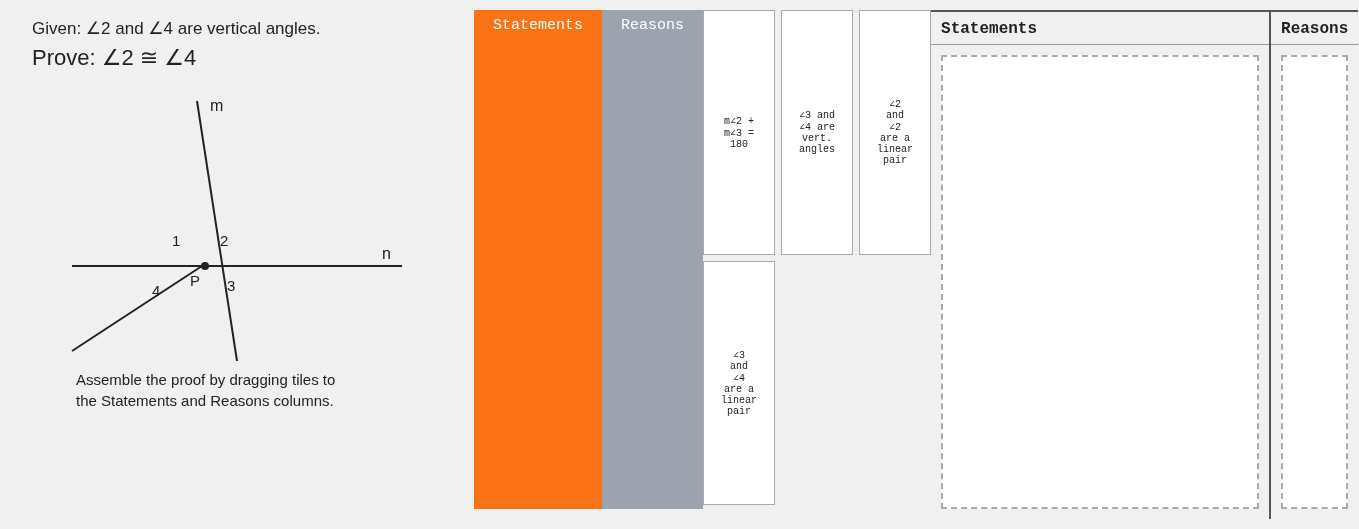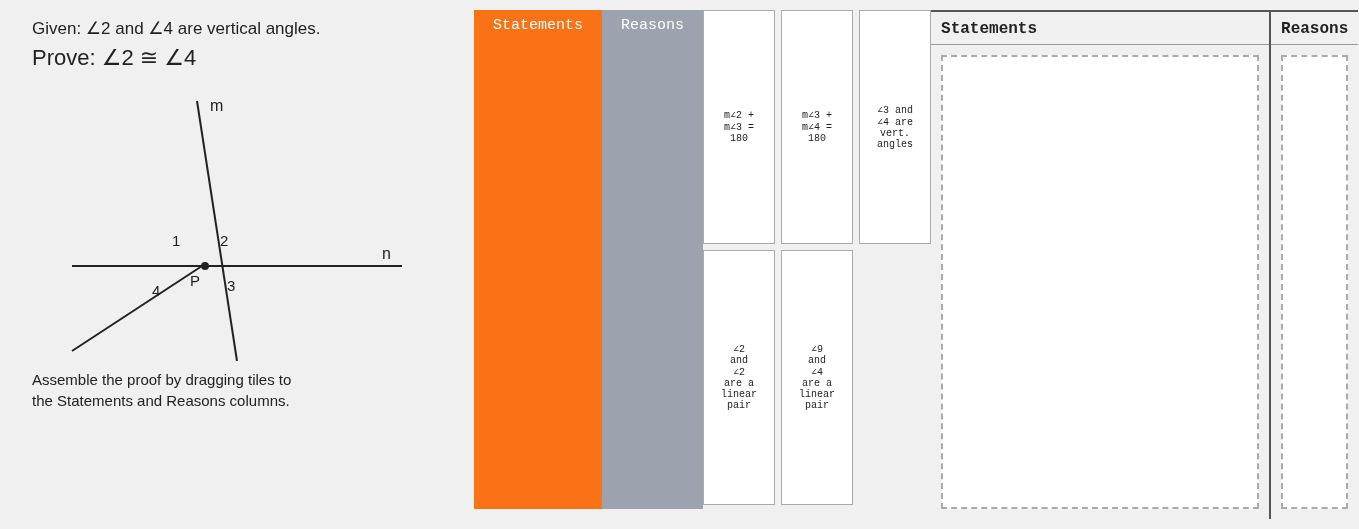--- a/index.html
+++ b/index.html
@@ -42,20 +42,21 @@
     .diagram svg {
       width: 100%;
       height: 100%;
     }
 
     .assemble-text {
       font-size: 15px;
       color: #222;
       margin-top: 8px;
       line-height: 1.4;
+      margin-left: 44px;
     }
 
     
     .right-panel {
       flex: 1;
       padding: 10px 14px;
       display: flex;
       flex-direction: row;
       font-family: Liberation Mono, monospace;
     }
@@ -189,30 +190,27 @@
     <div class="tab tab-reasons">
       <span>Reasons</span>
     </div>
   </div>
 
   <div class="tiles-grid">
     <div class="tile">
       <span>m∠2 + m∠3 = 180</span>
     </div>
     <div class="tile">
-      <span>m∠3 + m∠4 = 180</span>
-    </div>
-    <div class="tile">
       <span>∠3 and ∠4 are vert. angles</span>
     </div>
     <div class="tile">
       <span>∠2 and ∠2 are a linear pair</span>
     </div>
     <div class="tile">
-      <span>∠9 and ∠4 are a linear pair</span>
+      <span>∠3 and ∠4 are a linear pair</span>
     </div>
   </div>
 
   <div class="proof-table">
     <div class="proof-col proof-col-statements">
       <div class="proof-col-header">Statements</div>
       <div class="proof-drop-area"></div>
     </div>
     <div class="proof-col proof-col-reasons">
       <div class="proof-col-header">Reasons</div>

